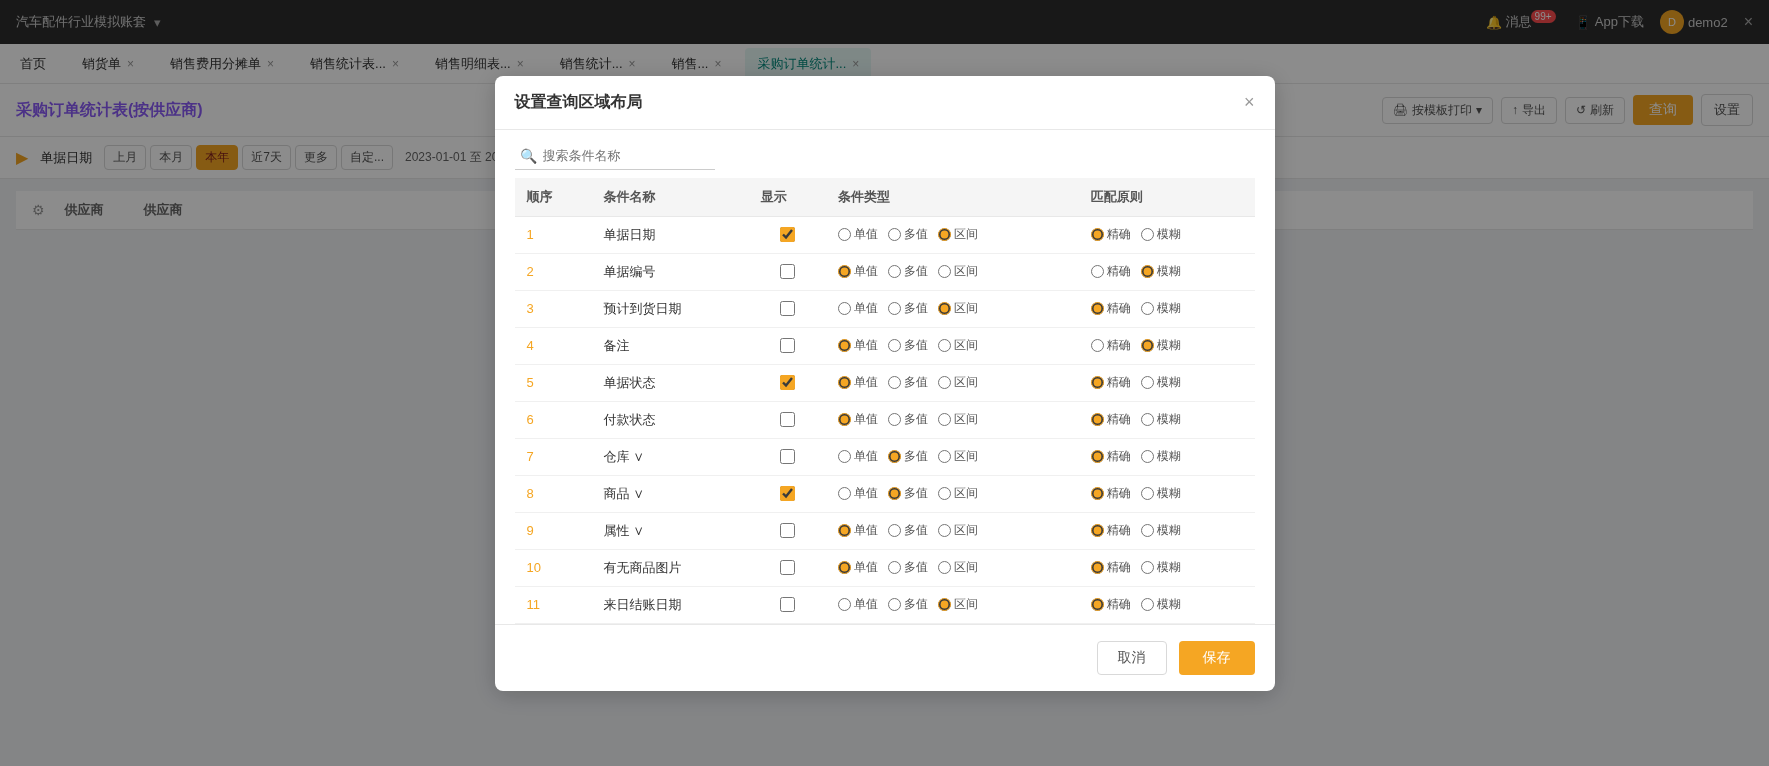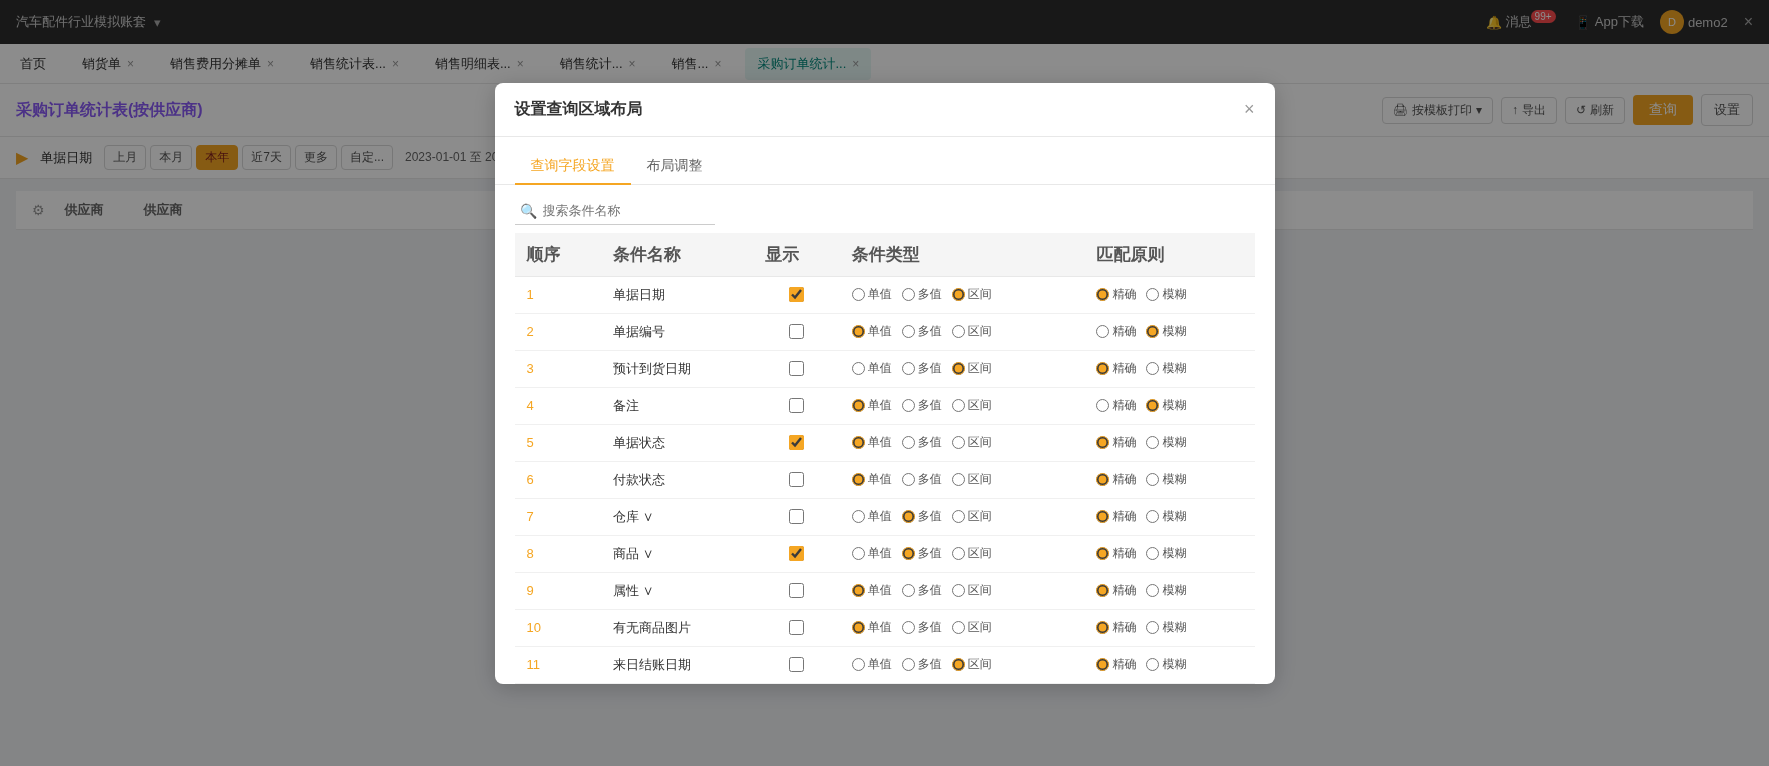--- a/index.html
+++ b/index.html
@@ -180,21 +180,21 @@
     .dialog-table {
       width: 100%;
       border-collapse: collapse;
     }
     .dialog-table thead tr {
       background: #f5f5f5;
     }
     .dialog-table th {
       padding: 10px 12px;
       text-align: left;
-      font-size: 17px;
+      font-size: 13px;
       color: #555;
       font-weight: 600;
       border-bottom: 1px solid #e8e8e8;
     }
     .dialog-table td {
       padding: 9px 12px;
       border-bottom: 1px solid #f0f0f0;
       font-size: 13px;
       color: #333;
       vertical-align: middle;
@@ -344,28 +344,20 @@
 </div>
 
 <div class="overlay">
   <div class="dialog">
 
     <div class="dialog-header">
       <span class="dialog-title">设置查询区域布局</span>
       <span class="dialog-close">×</span>
     </div>
 
-    <div class="dialog-tabs">
-      <div class="dialog-tab active">
-        <span>查询字段设置</span>
-      </div>
-      <div class="dialog-tab">
-        <span>布局调整</span>
-      </div>
-    </div>
 
     <div class="dialog-search">
       <div class="search-icon-wrap">
         <span class="s-icon">🔍</span>
         <input type="text" placeholder="搜索条件名称" style="">
       </div>
     </div>
 
     <div class="dialog-table-wrap">
       <table class="dialog-table">
@@ -783,14 +775,18 @@
                     <input type="radio" name="rule_11" style="">
                     <span>模糊</span>
                   </label>
                 </div>
               </td>
             </tr>
           </tbody>
       </table>
     </div>
 
+    <div class="dialog-footer">
+      <button class="btn-cancel">取消</button>
+      <button class="btn-save">保存</button>
+    </div>
   </div>
 </div>
 
 </body></html>

